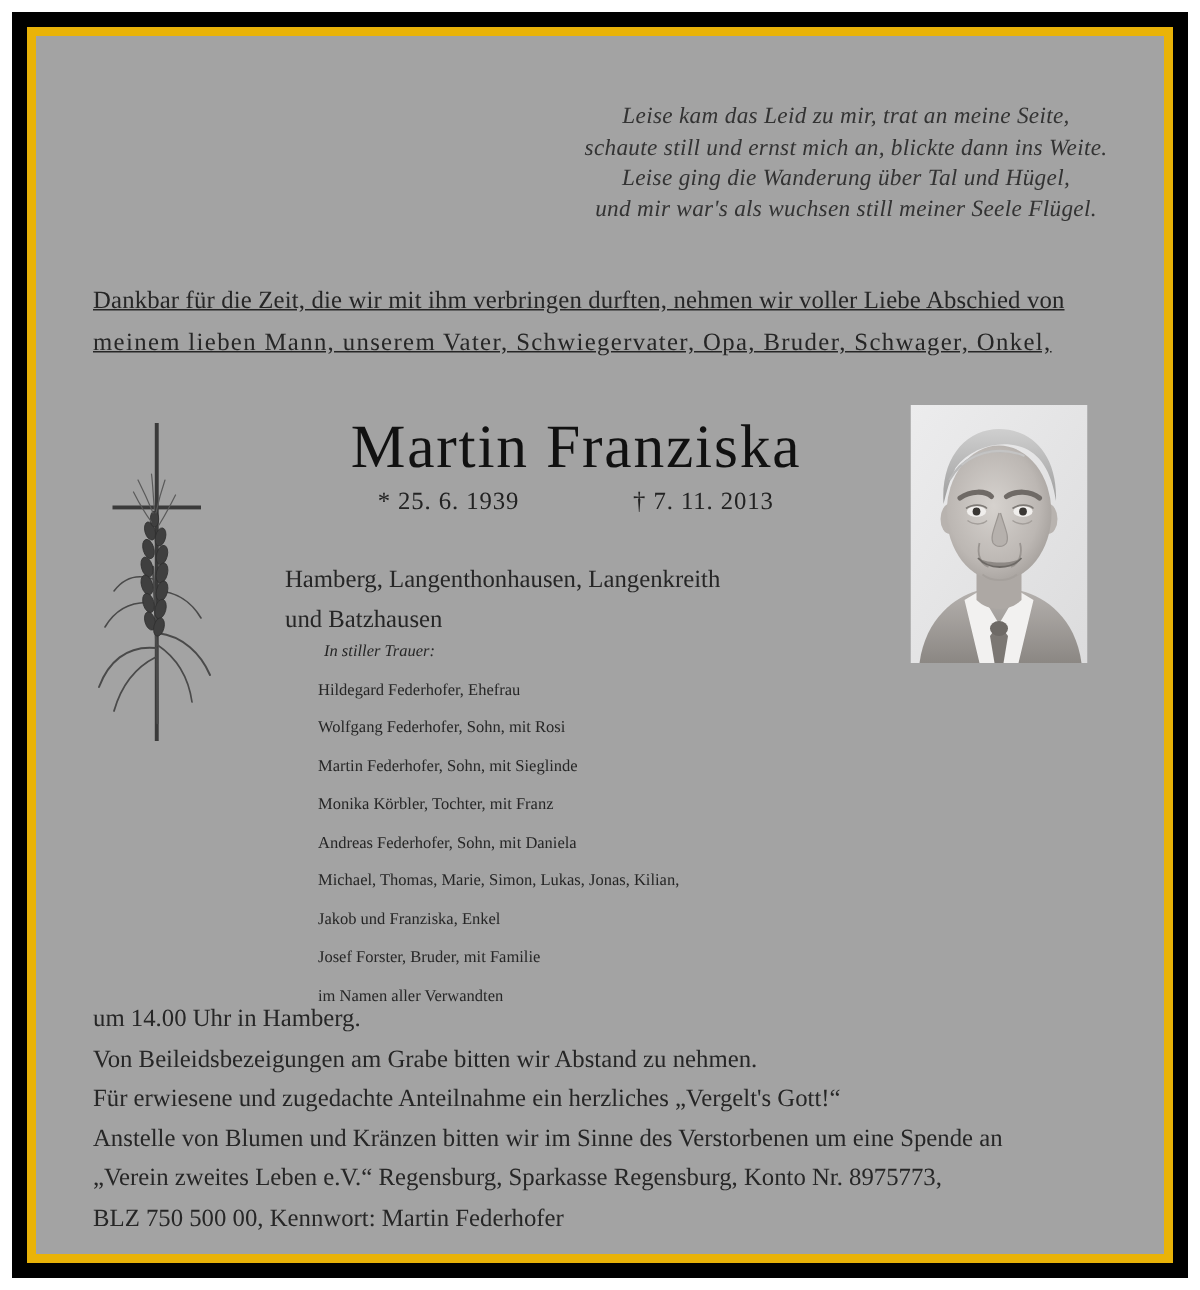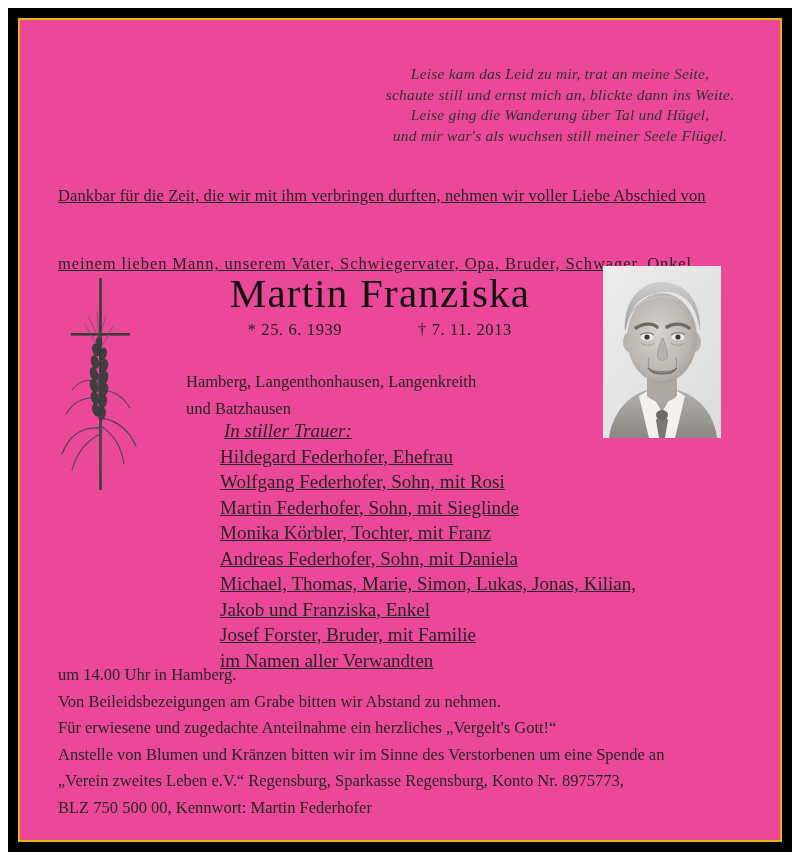--- a/index.html
+++ b/index.html
@@ -24,22 +24,22 @@
     height: 844px;
     box-sizing: border-box;
     border: 10px solid #000000;
     background: #ffffff;
   }
   #card-inner {
     position: relative;
     width: 100%;
     height: 100%;
     box-sizing: border-box;
-    border: 2px solid #eab308;
-    background: #ec4899;
+    border: 6px solid #eab308;
+    background: #a3a3a3;
     overflow: hidden;
   }
 
   
   .blk { position: absolute; }
 
   .poem {
     left: 330px;
     top: 44px;
     width: 420px;
@@ -56,21 +56,21 @@
     left: 38px;
     top: 162px;
     width: 710px;
     font-size: 16.5px;
     line-height: 28px;
     color: #262626;
     text-align: left;
     letter-spacing: 0.1px;
     text-decoration: underline;
   }
-  .intro .ln2 { letter-spacing: 0.9px; margin-top: 40px; }
+  .intro .ln2 { letter-spacing: 0.9px; }
 
   
   .name {
     left: 140px;
     top: 250px;
     width: 440px;
     text-align: center;
     font-size: 41px;
     line-height: 46px;
     letter-spacing: 1.2px;
@@ -94,27 +94,26 @@
     left: 166px;
     top: 348px;
     width: 420px;
     font-size: 16.5px;
     line-height: 27px;
     color: #262626;
   }
 
   
   .mourners {
-    left: 200px;
+    left: 188px;
     top: 398px;
     width: 440px;
-    font-size: 19px;
+    font-size: 11px;
     line-height: 25.5px;
     color: #262626;
-    text-decoration: underline;
   }
   .mourners .m-head {
     font-style: italic;
     padding-left: 4px;
   }
 
   
   .footer {
     left: 38px;
     top: 642px;

